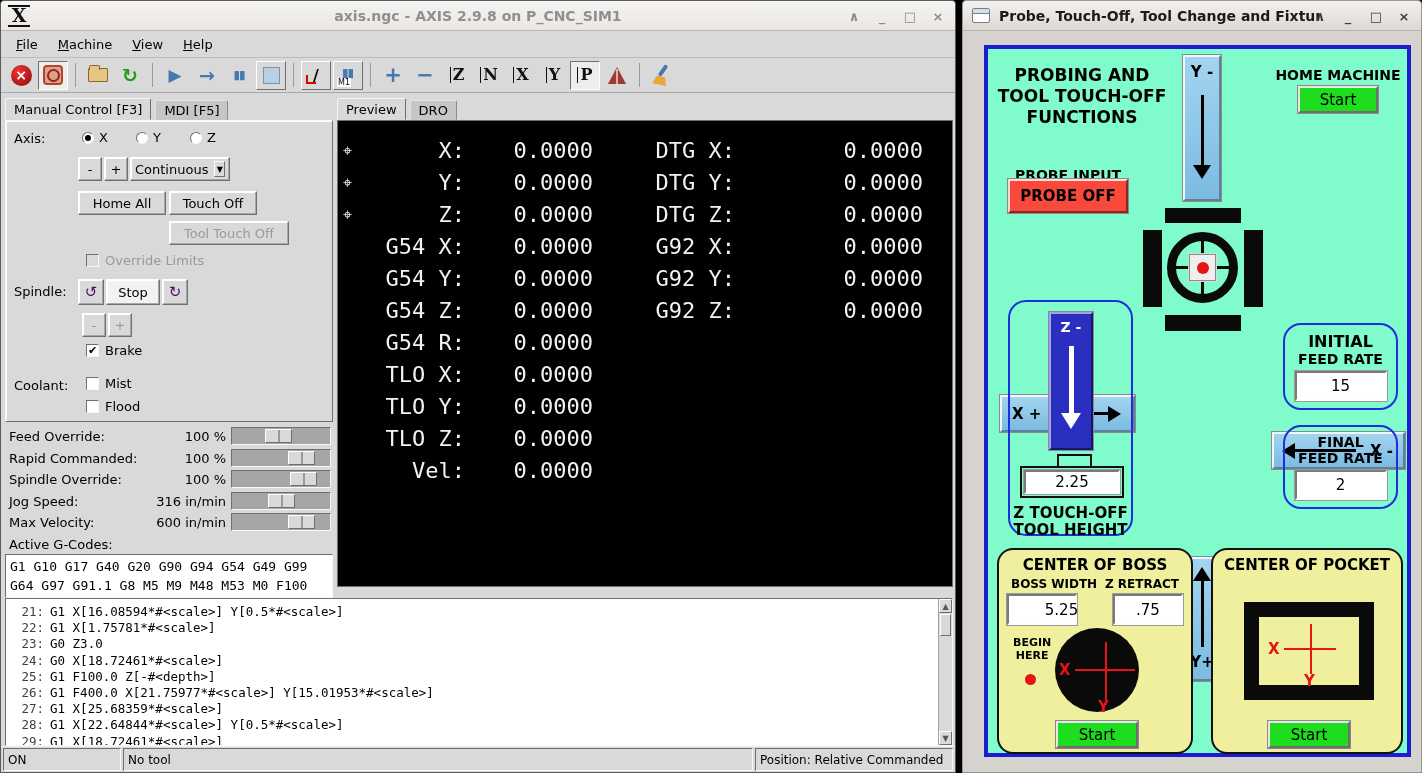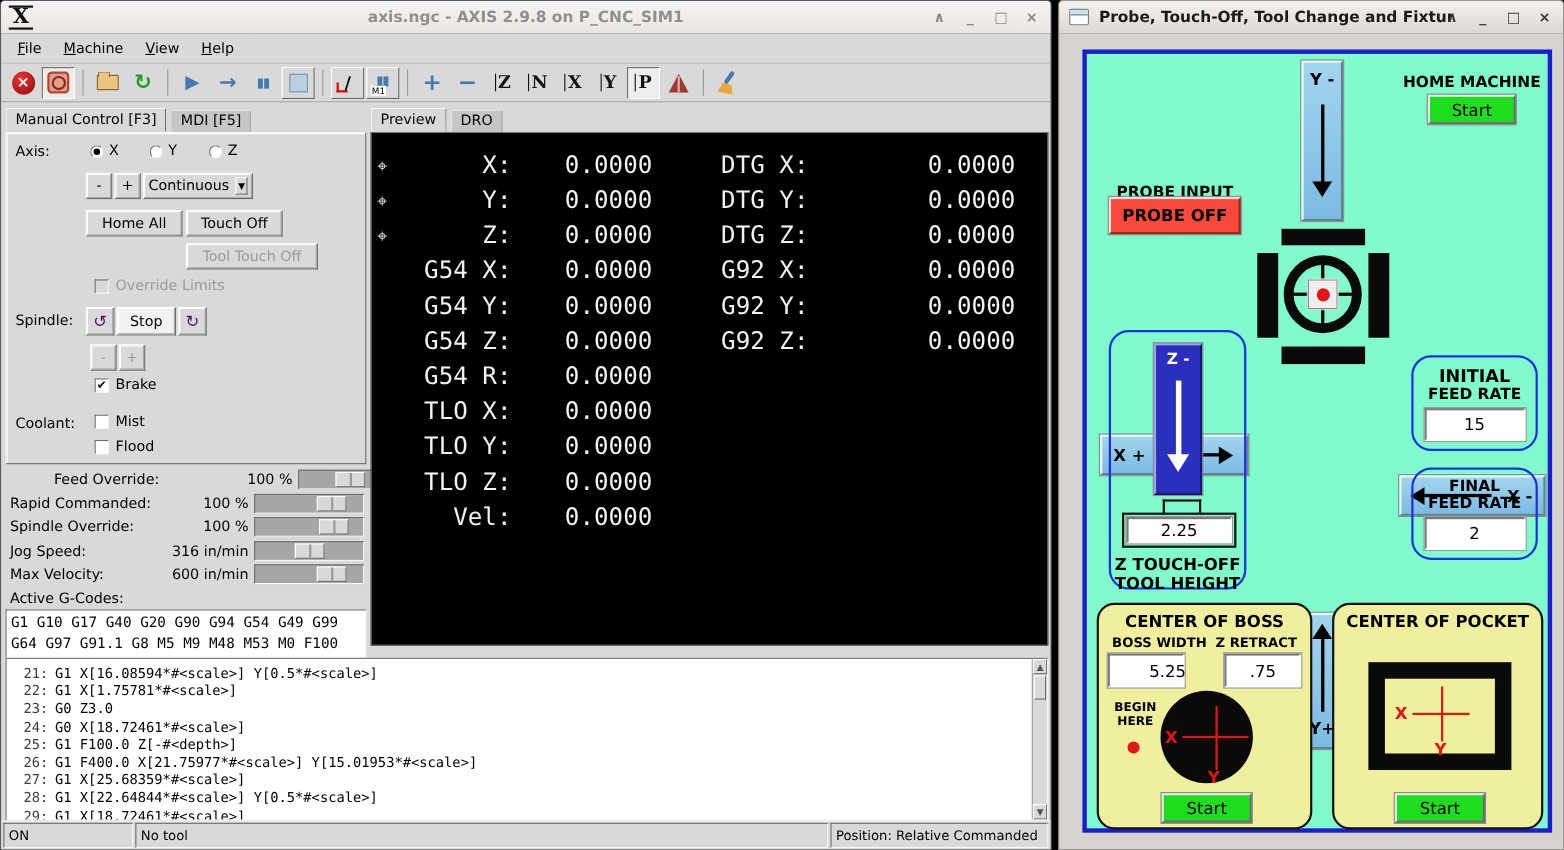--- a/index.html
+++ b/index.html
@@ -308,21 +308,21 @@
       <span class="check" style="left:80px;top:255px;">
         <span class="box"></span>
         <span>Mist</span>
       </span>
       <span class="check" style="left:80px;top:278px;">
         <span class="box"></span>
         <span>Flood</span>
       </span>
     </div>
     <div class="sliders">
-        <div class="srow" style="top: 0px; margin-left: 40px;">
+        <div class="srow" style="top: 0px;">
           <span class="sl">Feed Override:</span>
           <span class="sv">100 %</span>
           <div class="strack">
             <div class="sthumb" style="left: 33px;"></div>
           </div>
         </div>
         <div class="srow" style="top: 21.5px;">
           <span class="sl">Rapid Commanded:</span>
           <span class="sv">100 %</span>
           <div class="strack">
@@ -412,20 +412,25 @@
     <div class="tb-controls">
       <span class="tb-ctl">∧</span>
       <span class="tb-ctl">_</span>
       <span class="tb-ctl">□</span>
       <span class="tb-ctl">×</span>
     </div>
   </div>
 
   <div class="probe-panel">
 
+    <div class="pp hlabel" style="left:8px;top:16px;width:172px;font-size:17px;line-height:21px;">
+      <div>PROBING AND</div>
+      <div>TOOL TOUCH-OFF</div>
+      <div>FUNCTIONS</div>
+    </div>
 
     <div class="pp hlabel" style="left:10px;top:118px;width:140px;font-size:14px;">PROBE INPUT</div>
     <div class="pp redbtn" style="left:20px;top:130px;width:120px;height:34px;">PROBE OFF</div>
 
     <div class="pp jogbtn" style="left:195px;top:6px;width:38px;height:146px;">
       <span class="jlabel" style="left:0;right:0;top:6px;text-align:center;">Y -</span>
       <span class="shaft-v" style="top:38px;height:72px;"></span>
       <span class="head-d" style="top:108px;"></span>
     </div>
 

